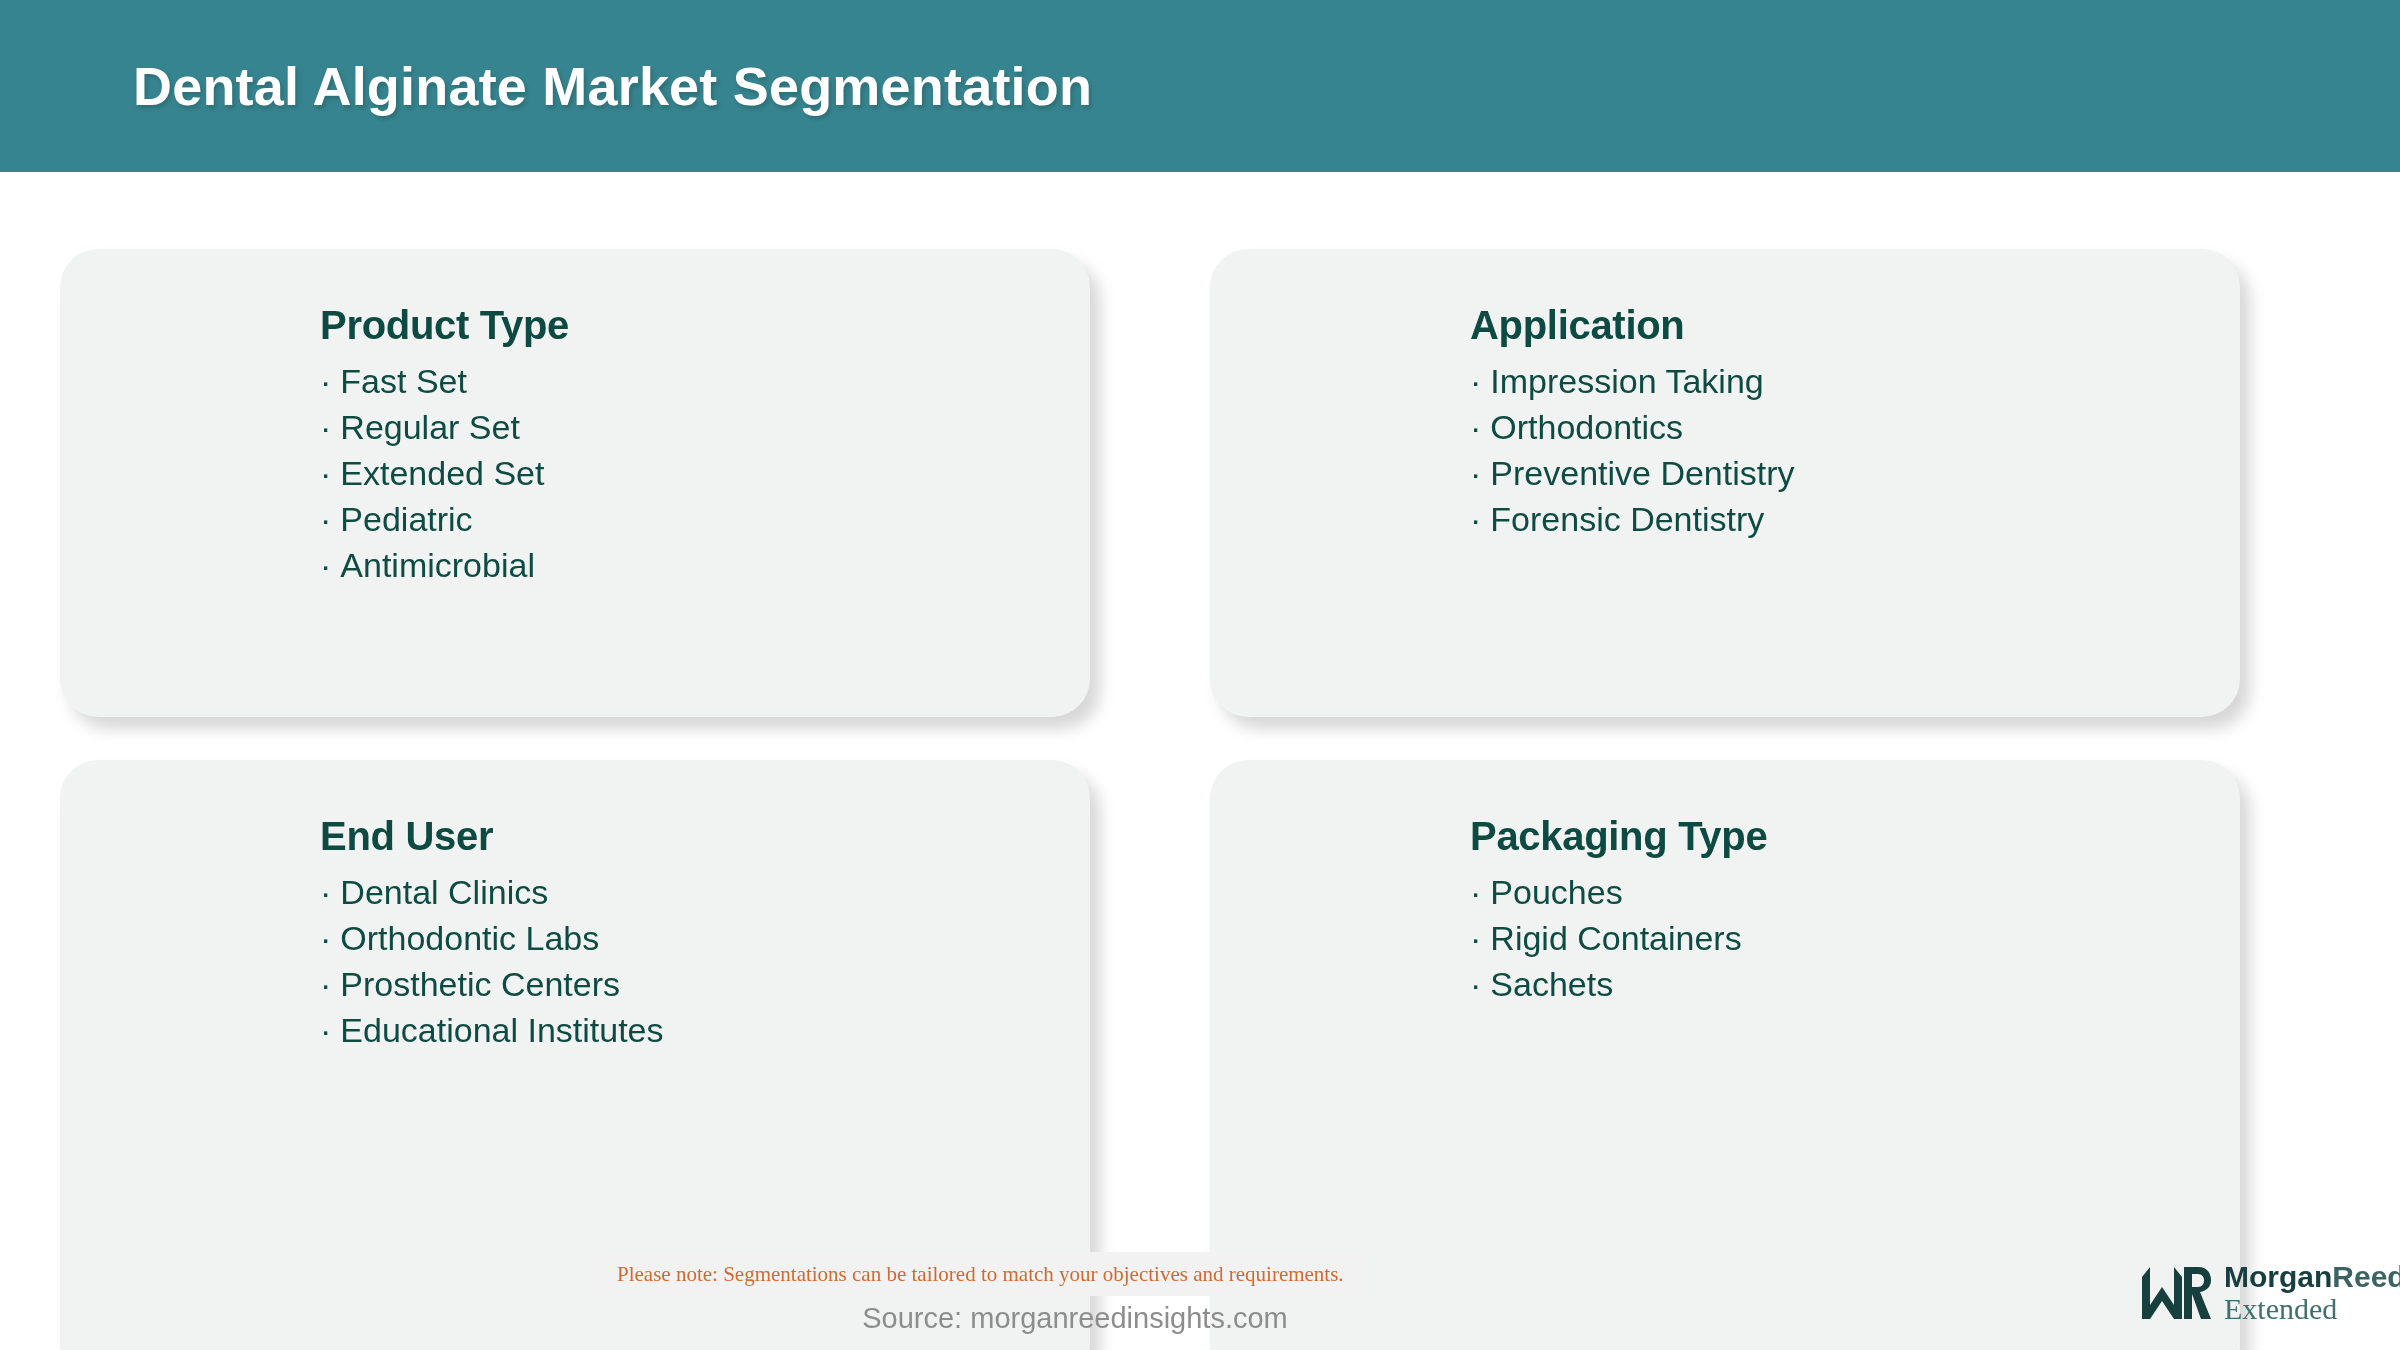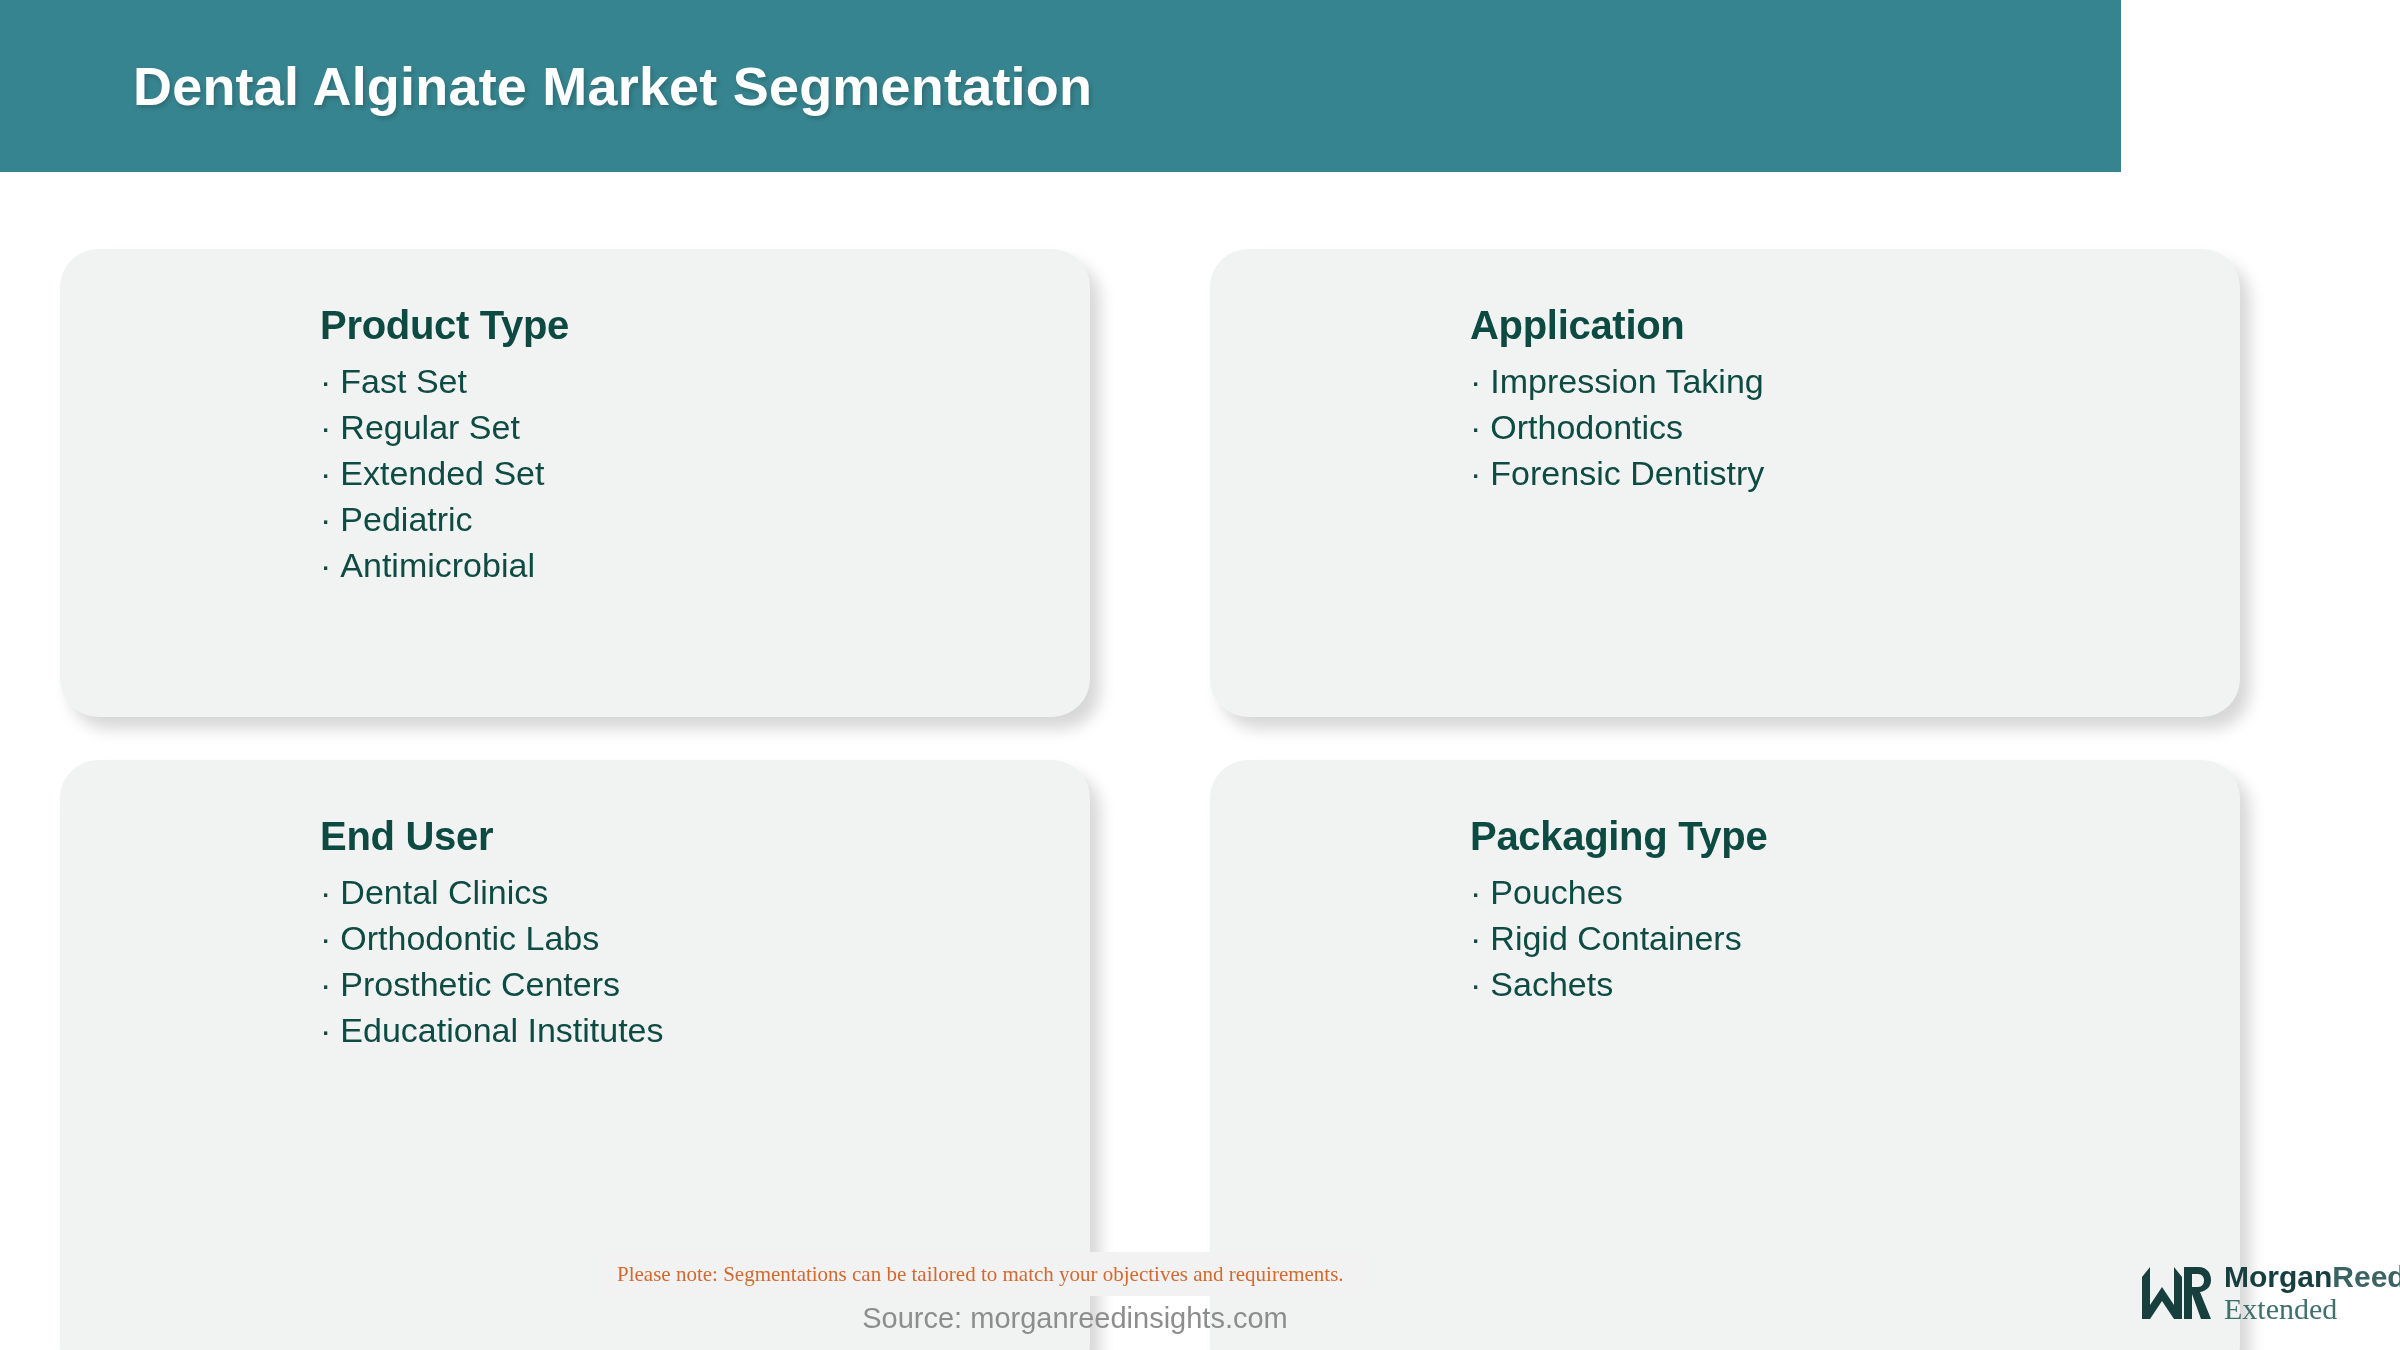--- a/index.html
+++ b/index.html
@@ -13,21 +13,21 @@
     font-family: "Liberation Sans", sans-serif;
     overflow: hidden;
     position: relative;
   }
 
   
   .header {
     position: absolute;
     left: 0;
     top: 0;
-    width: 2121px;
+    width: 2400px;
     height: 172px;
     background: #36848f;
     display: flex;
     align-items: center;
   }
   .header-title {
     margin-left: 133px;
     color: #ffffff;
     font-size: 54px;
     font-weight: bold;
@@ -159,20 +159,21 @@
       </ul>
     </div>
   </div>
 
   <div class="card card-1">
     <div class="card-inner">
       <h2 class="card-title">Application</h2>
       <ul class="card-list">
         <li><span class="bullet-dot">·</span><span>Impression Taking</span></li>
         <li><span class="bullet-dot">·</span><span>Orthodontics</span></li>
+        <li><span class="bullet-dot">·</span><span>Preventive Dentistry</span></li>
         <li><span class="bullet-dot">·</span><span>Forensic Dentistry</span></li>
       </ul>
     </div>
   </div>
 
   <div class="card card-2">
     <div class="card-inner">
       <h2 class="card-title">End User</h2>
       <ul class="card-list">
         <li><span class="bullet-dot">·</span><span>Dental Clinics</span></li>

